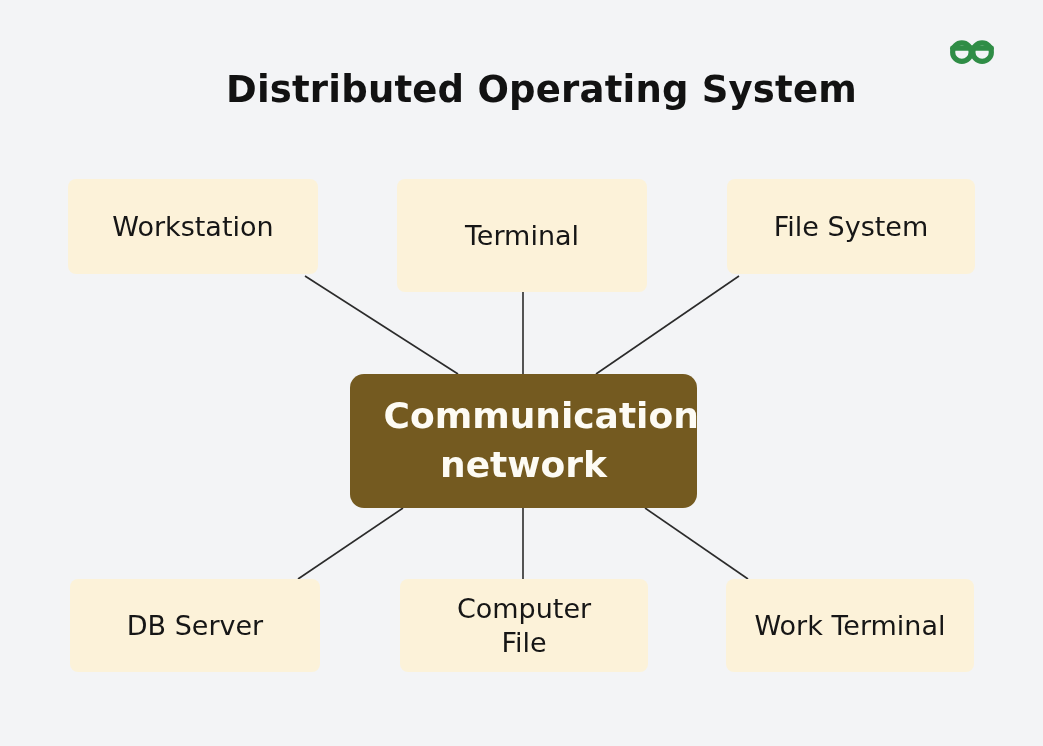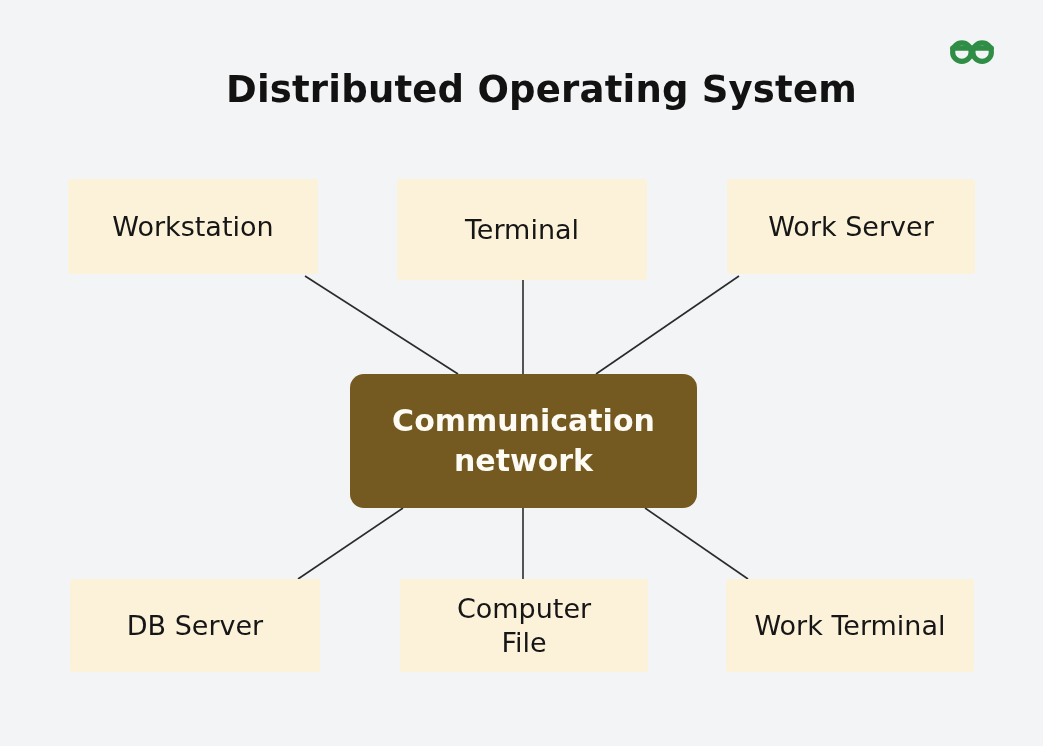--- a/index.html
+++ b/index.html
@@ -40,50 +40,50 @@
   .connectors {
     position: absolute;
     left: 0;
     top: 0;
     width: 1043px;
     height: 746px;
   }
   .node {
     position: absolute;
     background: #fcf2d9;
-    border-radius: 3px;
+    border-radius: 8px;
     display: flex;
     align-items: center;
     justify-content: center;
     text-align: center;
     font-size: 27px;
     font-weight: normal;
     color: #161616;
     line-height: 1.25;
   }
   .node--workstation   { left: 68px;  top: 179px; width: 250px; height: 95px; }
-  .node--terminal      { left: 397px; top: 179px; width: 250px; height: 101px; text-align: center; }
+  .node--terminal      { left: 397px; top: 179px; width: 250px; height: 113px; text-align: center; }
   .node--file-server   { left: 727px; top: 179px; width: 248px; height: 95px; }
   .node--db-server     { left: 70px;  top: 579px; width: 250px; height: 93px; }
   .node--computer-node { left: 400px; top: 579px; width: 248px; height: 93px; }
   .node--work-station  { left: 726px; top: 579px; width: 248px; height: 93px; }
   .node--computer-node .node-label { max-width: 180px; }
   .center-box {
     position: absolute;
     left: 350px;
     top: 374px;
     width: 347px;
     height: 134px;
     background: #745a20;
     border-radius: 14px;
     display: flex;
     align-items: center;
     justify-content: center;
     text-align: center;
-    font-size: 30px;
+    font-size: 36px;
     font-weight: bold;
     color: #fdfbf4;
     line-height: 1.35;
   }
   .center-box .center-label { max-width: 280px; }
 </style>
 </head>
 <body>
 
 <div class="canvas">
@@ -107,21 +107,21 @@
     </g>
   </svg>
 
   <div class="node node--workstation">
     <span class="node-label">Workstation</span>
   </div>
   <div class="node node--terminal">
     <span class="node-label">Terminal</span>
   </div>
   <div class="node node--file-server">
-    <span class="node-label">Work Server</span>
+    <span class="node-label">File System</span>
   </div>
   <div class="node node--db-server">
     <span class="node-label">DB Server</span>
   </div>
   <div class="node node--computer-node">
     <span class="node-label">Computer File</span>
   </div>
   <div class="node node--work-station">
     <span class="node-label">Work Terminal</span>
   </div>

